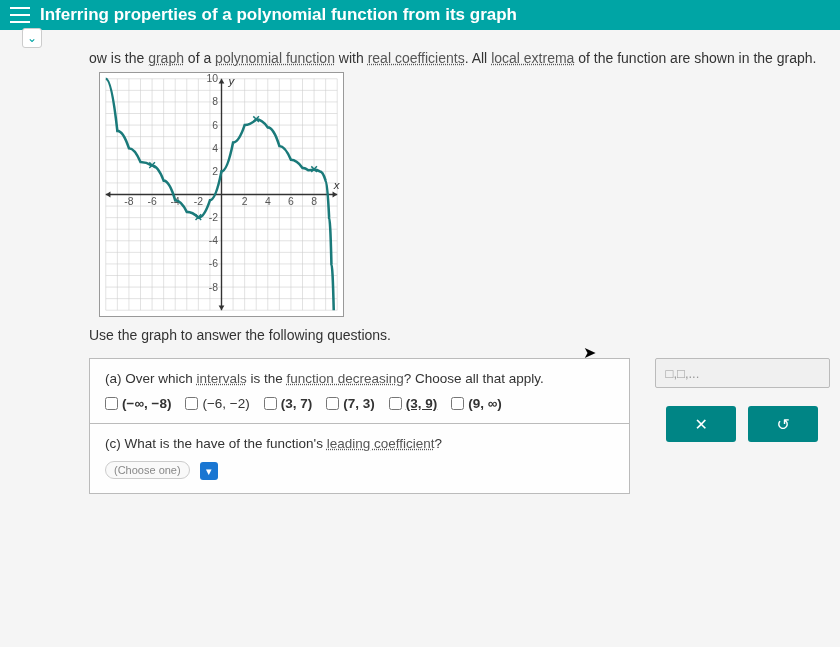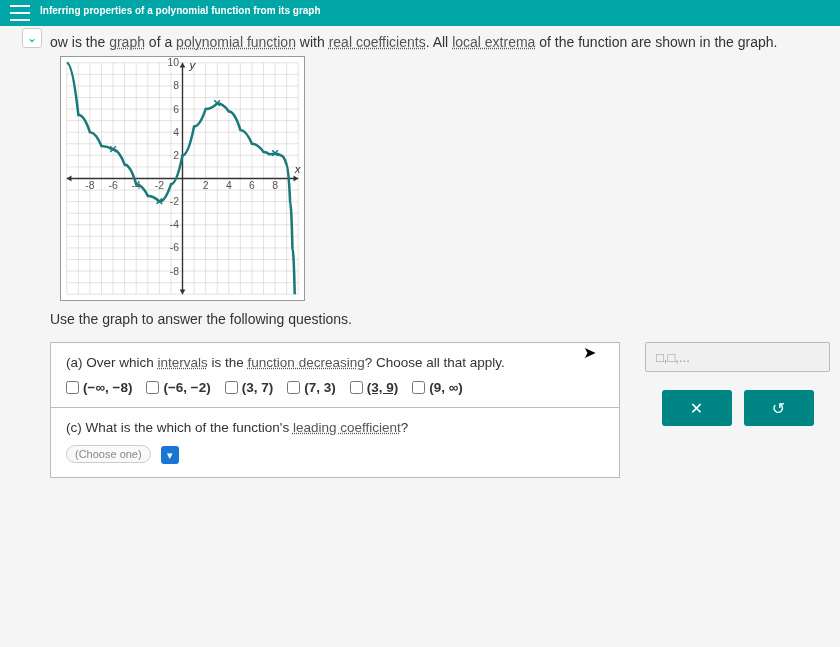--- a/index.html
+++ b/index.html
@@ -9,22 +9,22 @@
       width: 840px;
       height: 647px;
       overflow: hidden;
       position: relative;
     }
     .header {
       background: #00a5a5;
       color: white;
       padding: 5px 10px;
       display: flex;
-      align-items: flex-start;
-      font-size: 10px;
+      align-items: center;
+      font-size: 17px;
       font-weight: bold;
     }
     .menu-icon {
       width: 20px;
       height: 16px;
       margin-right: 10px;
       display: flex;
       flex-direction: column;
       justify-content: space-between;
       cursor: pointer;
@@ -40,23 +40,24 @@
       border: 1px solid #ccc;
       border-radius: 3px;
       display: flex;
       align-items: center;
       justify-content: center;
       font-size: 12px;
       color: #00a5a5;
       cursor: pointer;
     }
     .content {
-      padding: 8px 10px 0 50px;
+      padding: 20px 10px 0 50px;
       color: #333;
       font-size: 14px;
+      margin-left: 39px;
     }
     .problem-text { margin-bottom: 6px; }
     .link-term { color: #555; text-decoration: underline dotted; cursor: pointer; }
     .graph-container {
       width: 245px;
       height: 245px;
       background: white;
       border: 1px solid #999;
       margin: 5px 0 10px 10px;
       position: relative;
@@ -230,21 +231,21 @@
         <div class="question-text">
           <span>(a) Over which </span><span class="link-term">intervals</span><span> is the </span><span class="link-term">function decreasing</span><span>? Choose all that apply.</span>
         </div>
         <div class="options-row" id="opts-a">
             <label class="checkbox-opt">
               <input type="checkbox" style="">
               <span style="font-weight: bold;">(−∞, −8)</span>
             </label>
             <label class="checkbox-opt">
               <input type="checkbox" style="">
-              <span style="font-weight: bold;">(−6, −2)</span>
+              <span style="font-weight: normal;">(−6, −2)</span>
             </label>
             <label class="checkbox-opt">
               <input type="checkbox" style="">
               <span style="font-weight: bold;">(3, 7)</span>
             </label>
             <label class="checkbox-opt">
               <input type="checkbox" style="">
               <span style="font-weight: bold;">(7, 3)</span>
             </label>
             <label class="checkbox-opt">
@@ -254,21 +255,21 @@
             <label class="checkbox-opt">
               <input type="checkbox" style="">
               <span style="font-weight: bold;">(9, ∞)</span>
             </label>
           </div>
       </div>
 
 
       <div class="question-part">
         <div class="question-text">
-          <span>(c) What is the which of the function's </span><span class="link-term">leading coefficient</span><span>?</span>
+          <span>(c) What is the have of the function's </span><span class="link-term">leading coefficient</span><span>?</span>
         </div>
         <div style="overflow:hidden">
           <span class="dropdown-caption">(Choose one)</span>
           <span class="dropdown-arrow">▾</span>
         </div>
       </div>
     </div>
 
     <div class="side-panel">
       <div class="side-top">

